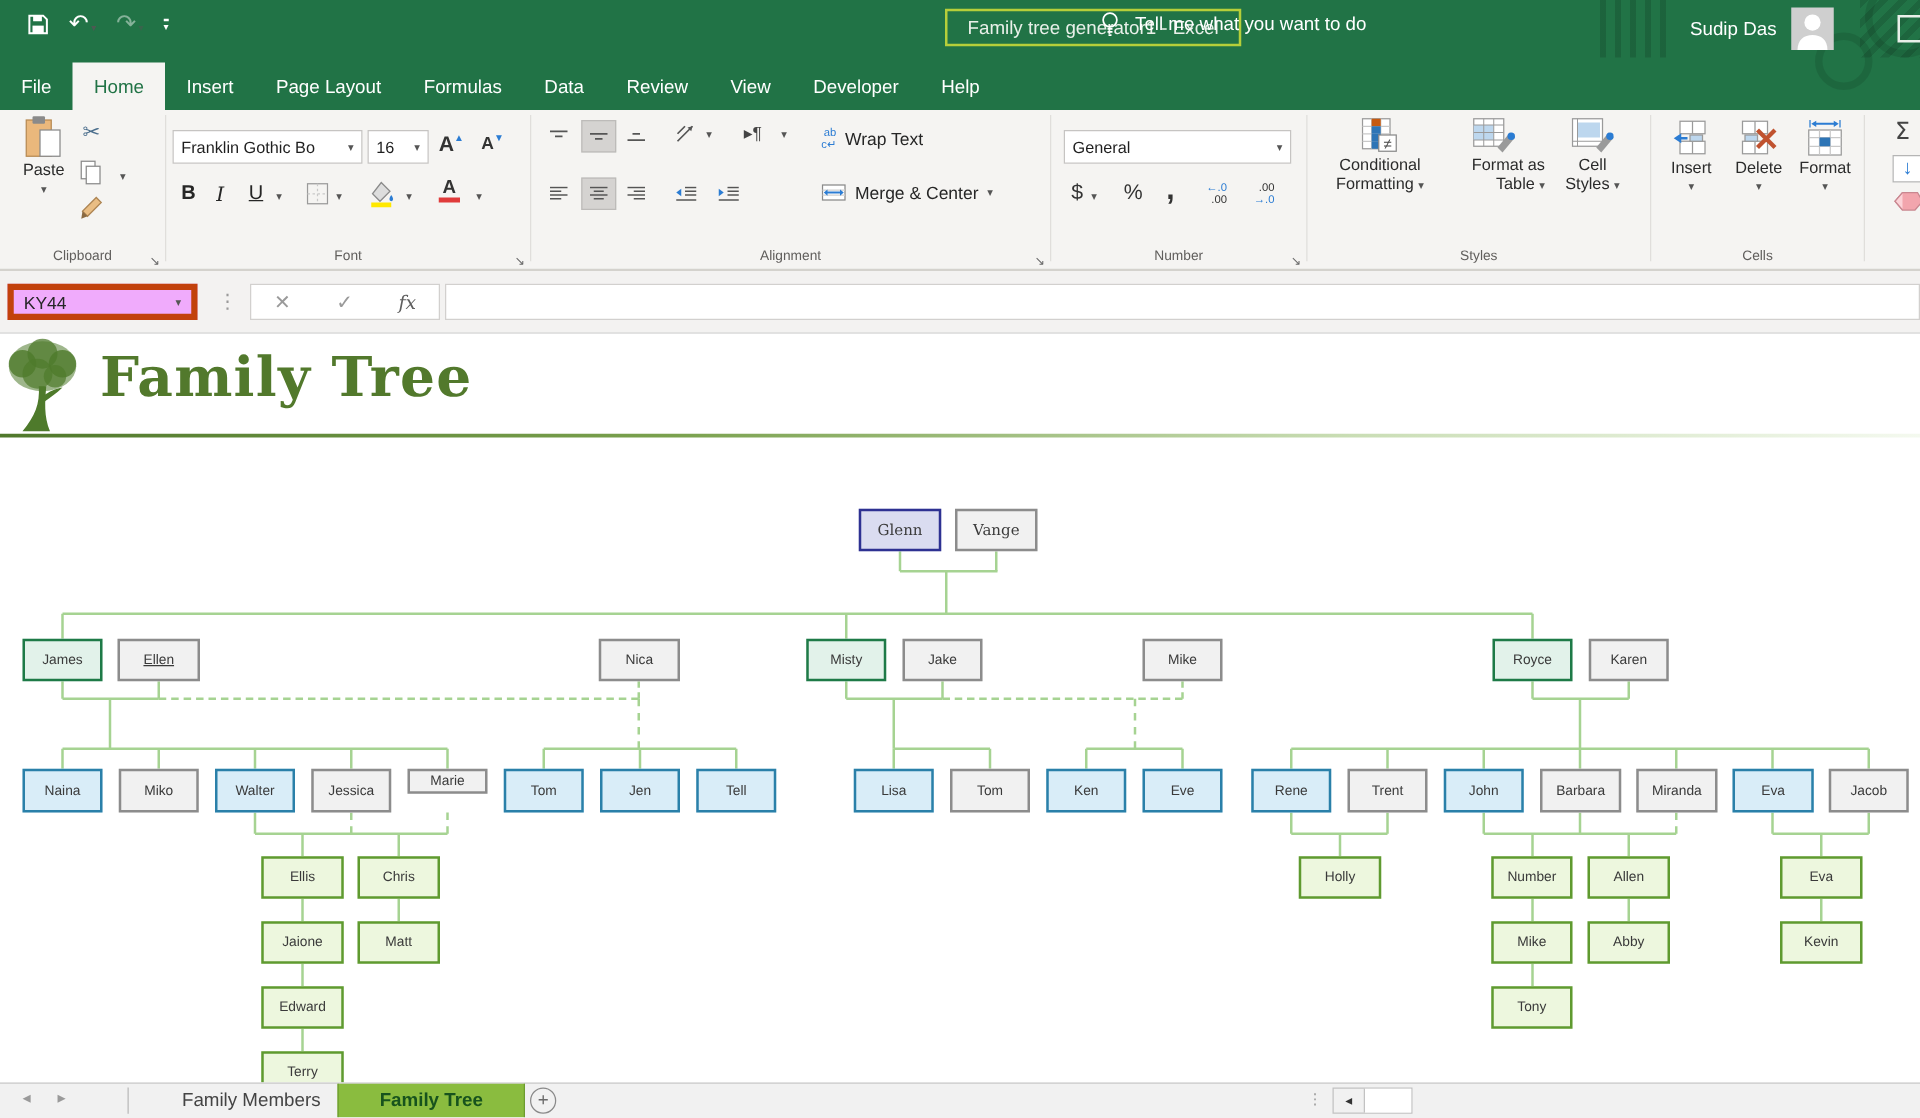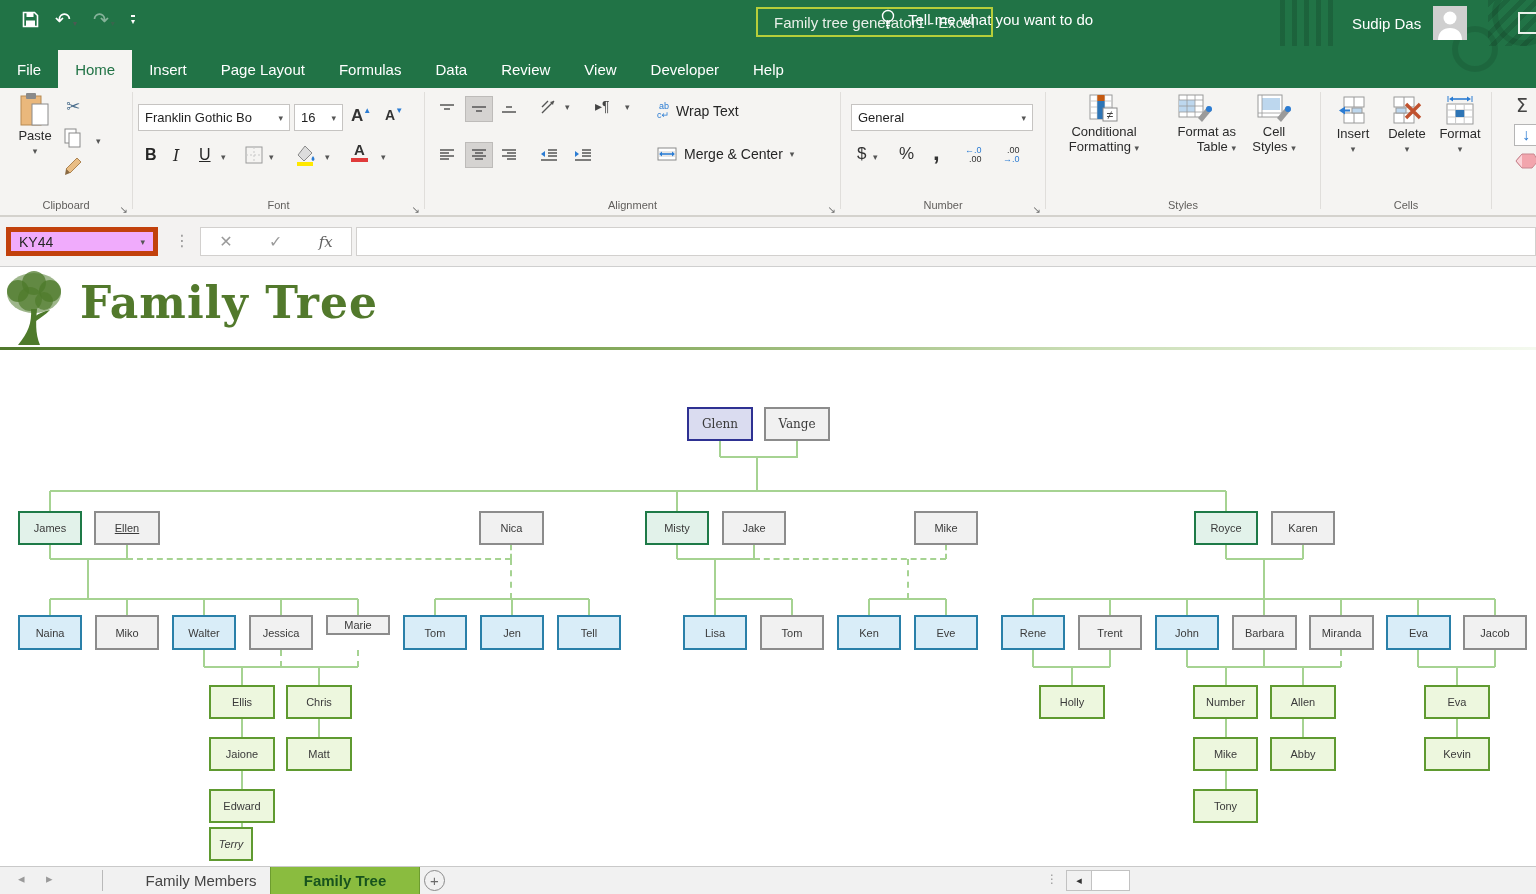--- a/index.html
+++ b/index.html
@@ -560,21 +560,21 @@
         <div class="node node-g4" style="left: 1193px; top: 418px; width: 65px; height: 34px;">Number</div>
         <div class="node node-g4" style="left: 1270px; top: 418px; width: 66px; height: 34px;">Allen</div>
         <div class="node node-g4" style="left: 1424px; top: 418px; width: 66px; height: 34px;">Eva</div>
         <div class="node node-g4" style="left: 209px; top: 470px; width: 66px; height: 34px;">Jaione</div>
         <div class="node node-g4" style="left: 286px; top: 470px; width: 66px; height: 34px;">Matt</div>
         <div class="node node-g4" style="left: 1193px; top: 470px; width: 65px; height: 34px;">Mike</div>
         <div class="node node-g4" style="left: 1270px; top: 470px; width: 66px; height: 34px;">Abby</div>
         <div class="node node-g4" style="left: 1424px; top: 470px; width: 66px; height: 34px;">Kevin</div>
         <div class="node node-g4" style="left: 209px; top: 522px; width: 66px; height: 34px;">Edward</div>
         <div class="node node-g4" style="left: 1193px; top: 522px; width: 65px; height: 34px;">Tony</div>
-        <div class="node node-g4" style="left: 209px; top: 560px; width: 44px; height: 34px; font-style: italic;">Terry</div>
+        <div class="node node-g4" style="left: 209px; top: 574px; width: 66px; height: 34px;">Terry</div>
       </div>
   </div>
 
   <div class="tabbar">
     <span class="nav-ar" style="left:18px;">◂</span>
     <span class="nav-ar" style="left:46px;">▸</span>
     <div class="tb-vsep"></div>
     <div class="sheet-tab" style="left:108px;width:158px;">
       <span>Family Members</span>
     </div>

